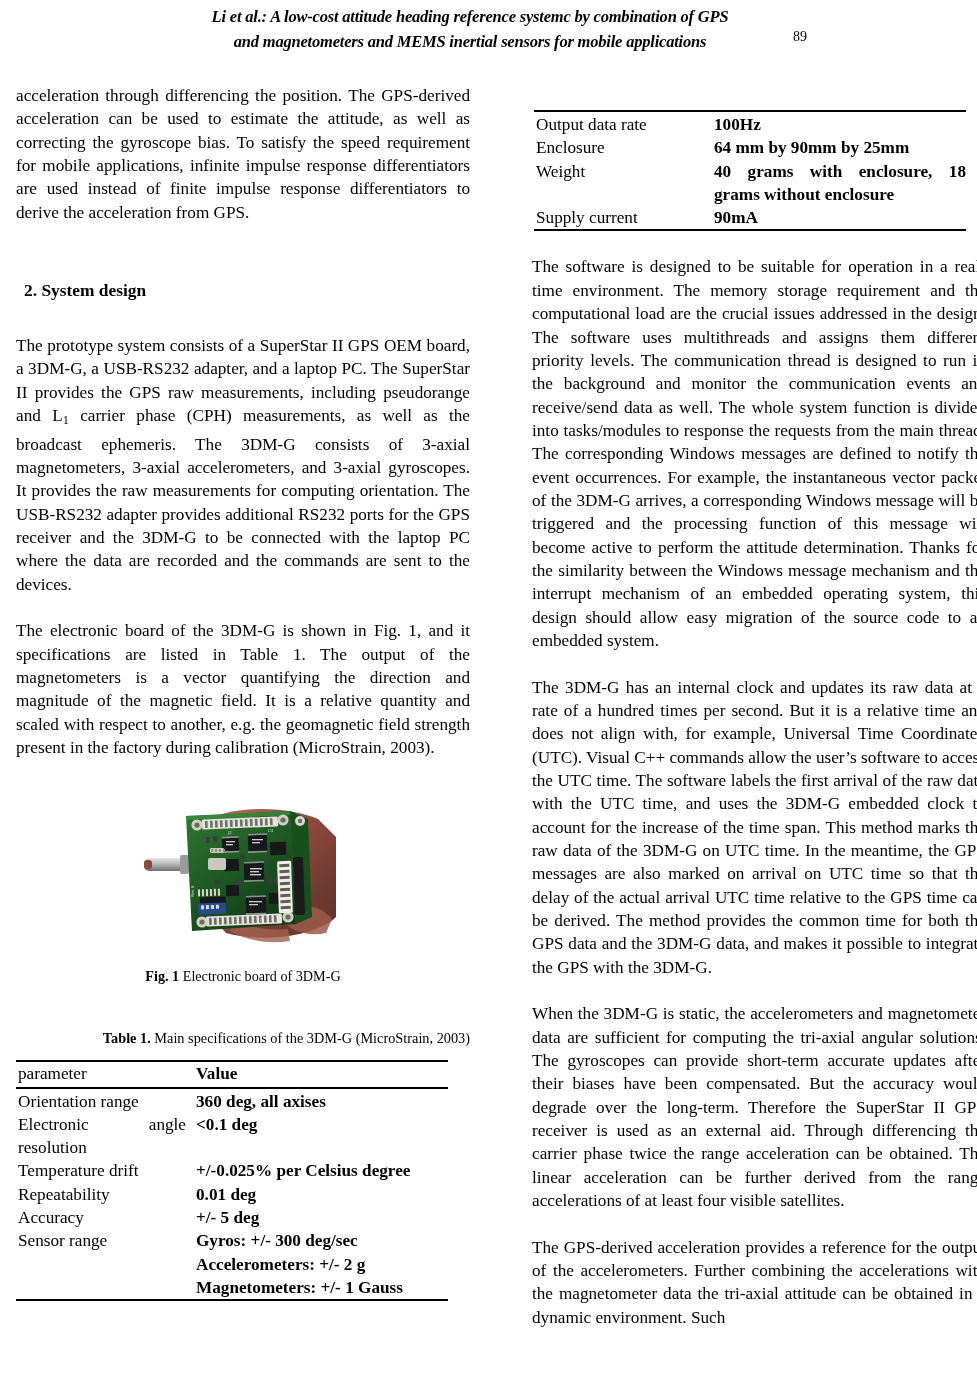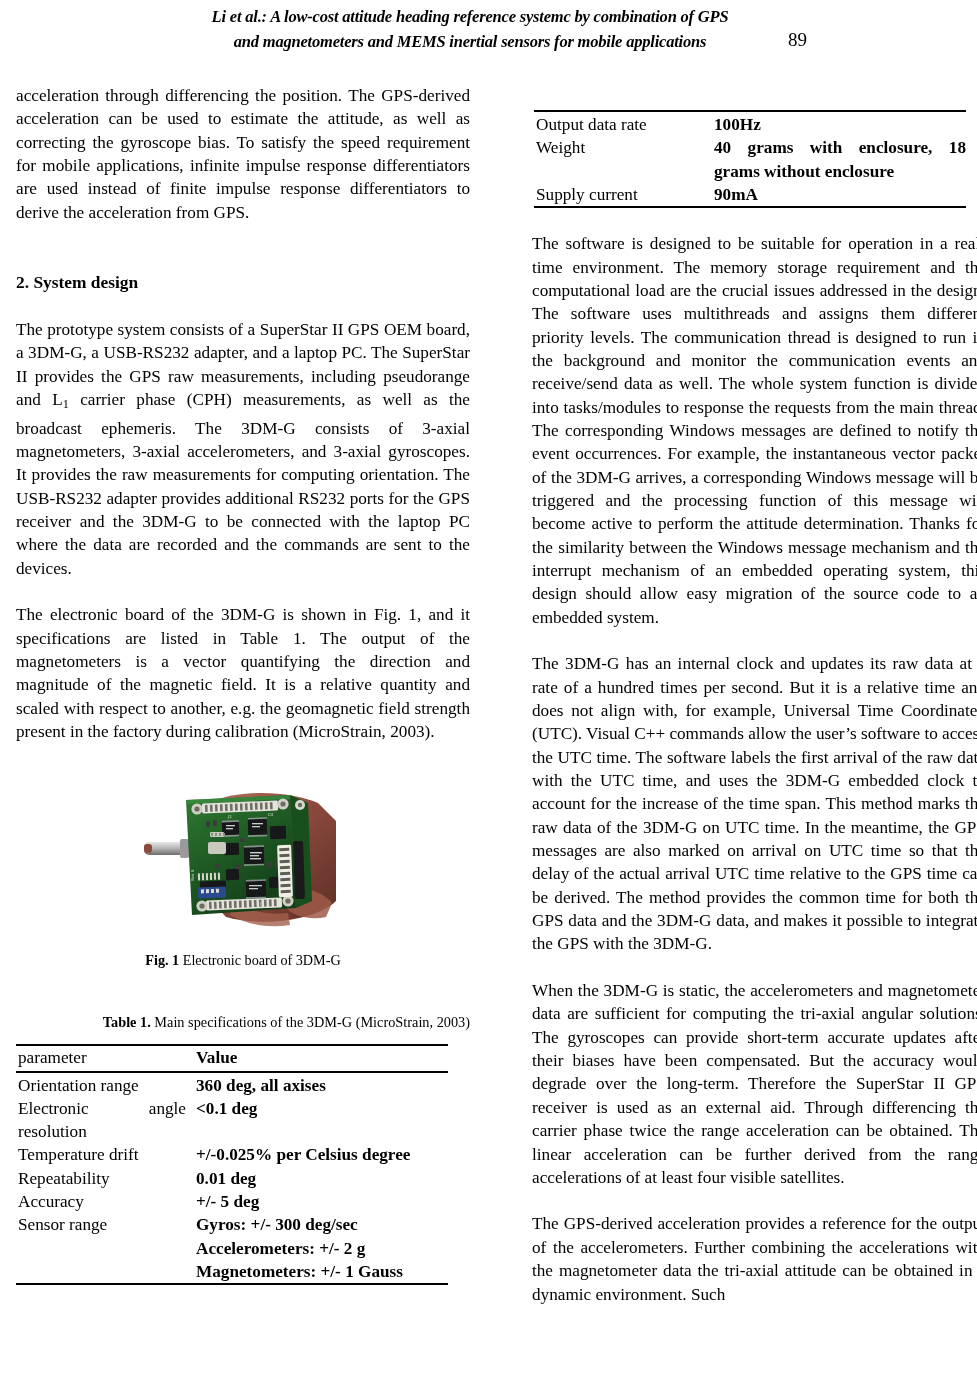--- a/index.html
+++ b/index.html
@@ -34,21 +34,21 @@
     font-weight: bold;
     font-size: 16.5px;
     line-height: 25px;
     letter-spacing: -0.2px;
   }
   .header-title .line2 { display: block; }
   .page-number {
     position: absolute;
     right: 18px;
     top: 29px;
-    font-size: 19px;
+    font-size: 14px;
     font-style: normal;
     font-weight: normal;
   }
 
   
   .col {
     position: absolute;
     top: 84px;
     width: 454px;
   }
@@ -59,21 +59,21 @@
     margin: 0 0 0 0;
     font-size: 17.2px;
     line-height: 23.35px;
     text-align: justify;
     text-justify: inter-word;
     hyphens: none;
   }
   p.gap-after { margin-bottom: 23.3px; }
 
   h2.section-heading {
-    margin: 0;
+    margin: 8px;
     font-size: 17.4px;
     font-weight: bold;
     line-height: 23px;
   }
   .heading-block {
     padding-top: 47px;
     padding-bottom: 24px;
   }
 
   sub { font-size: 0.72em; vertical-align: -0.25em; }
@@ -393,20 +393,24 @@
 
 <div class="col col-right">
 
   <table class="spec table-cont">
     <tbody>
       <tr class="first-body rule-top">
         <td class="param plain">Output data rate</td>
         <td class="value plain">100Hz</td>
       </tr>
       <tr>
+        <td class="param plain">Enclosure</td>
+        <td class="value plain">64 mm by 90mm by 25mm</td>
+      </tr>
+      <tr>
         <td class="param plain">Weight</td>
         <td class="value">40 grams with enclosure, 18 grams without enclosure</td>
       </tr>
       <tr class="rule-bottom">
         <td class="param plain">Supply current</td>
         <td class="value plain">90mA</td>
       </tr>
     </tbody>
   </table>
 

